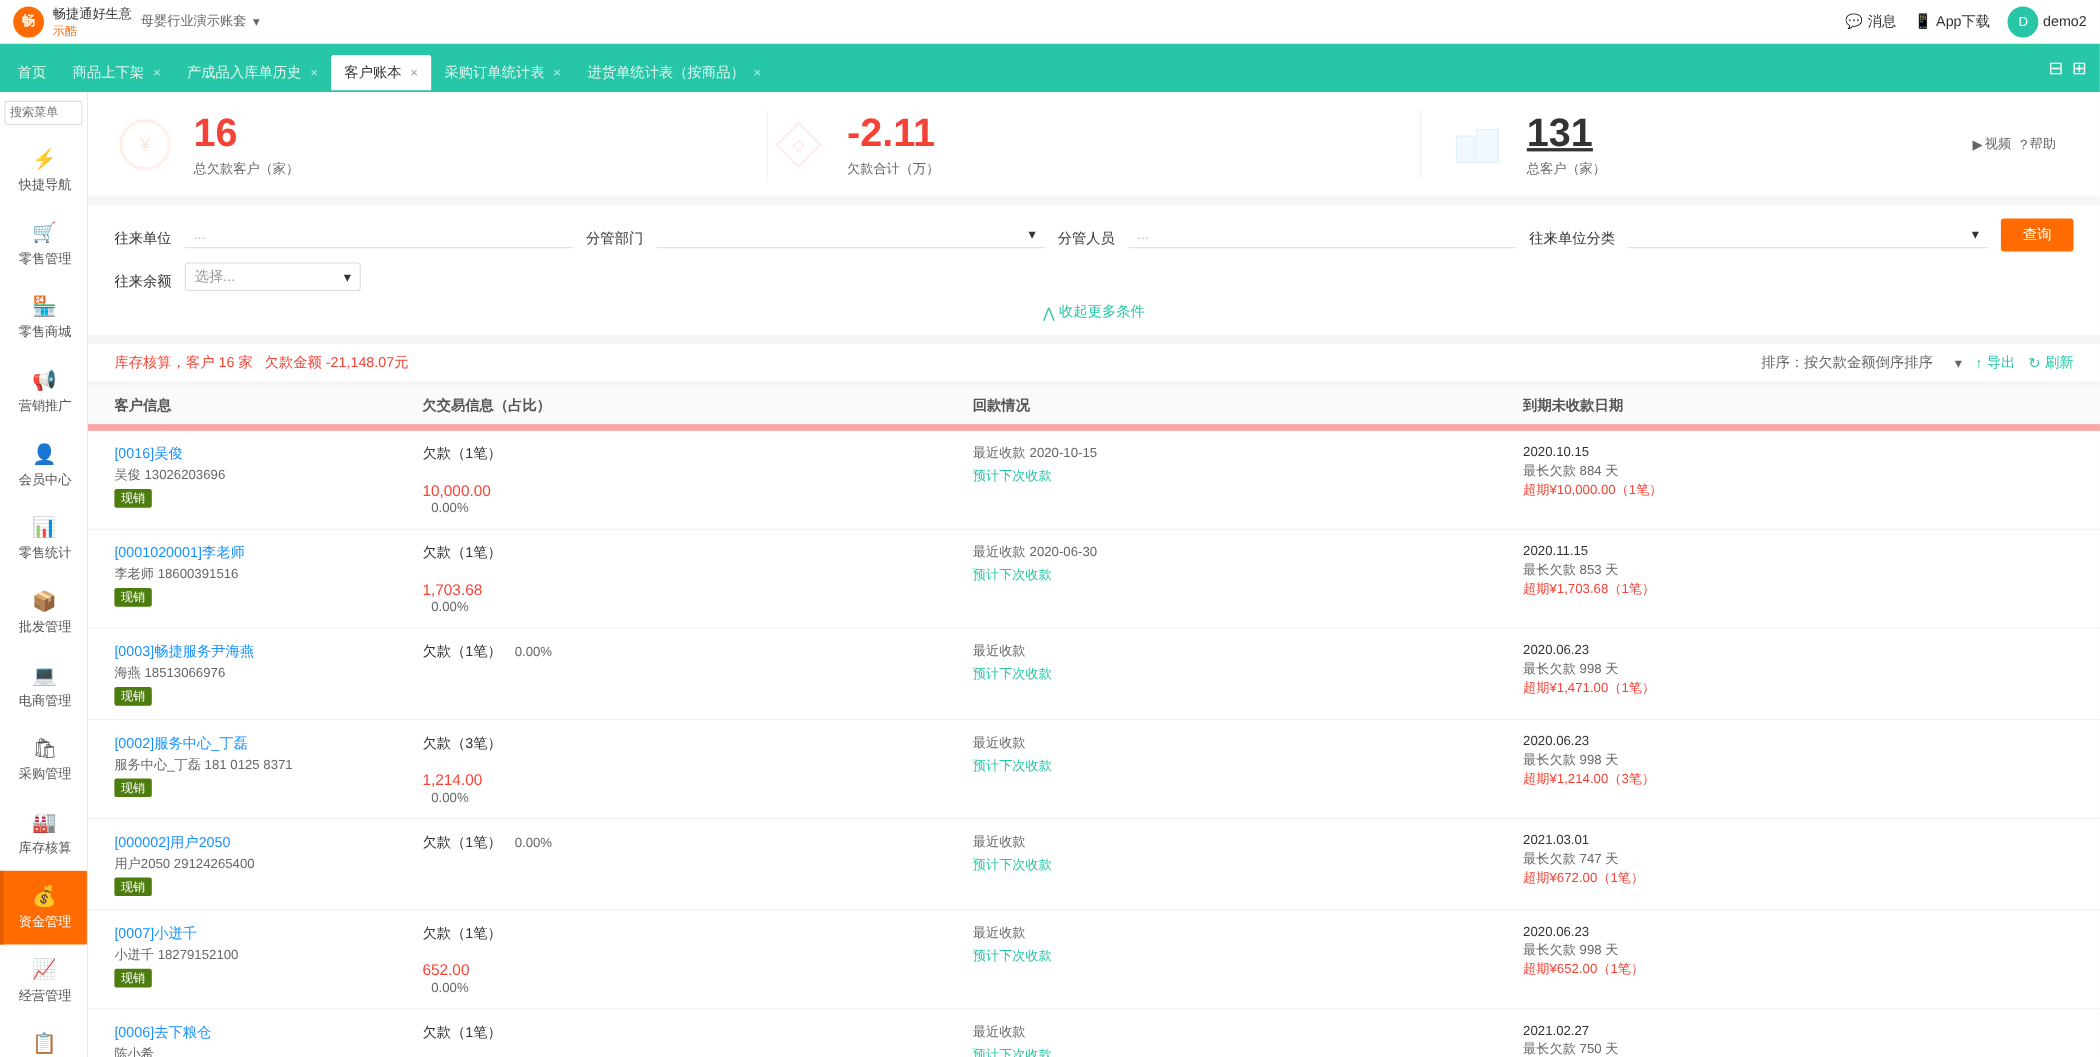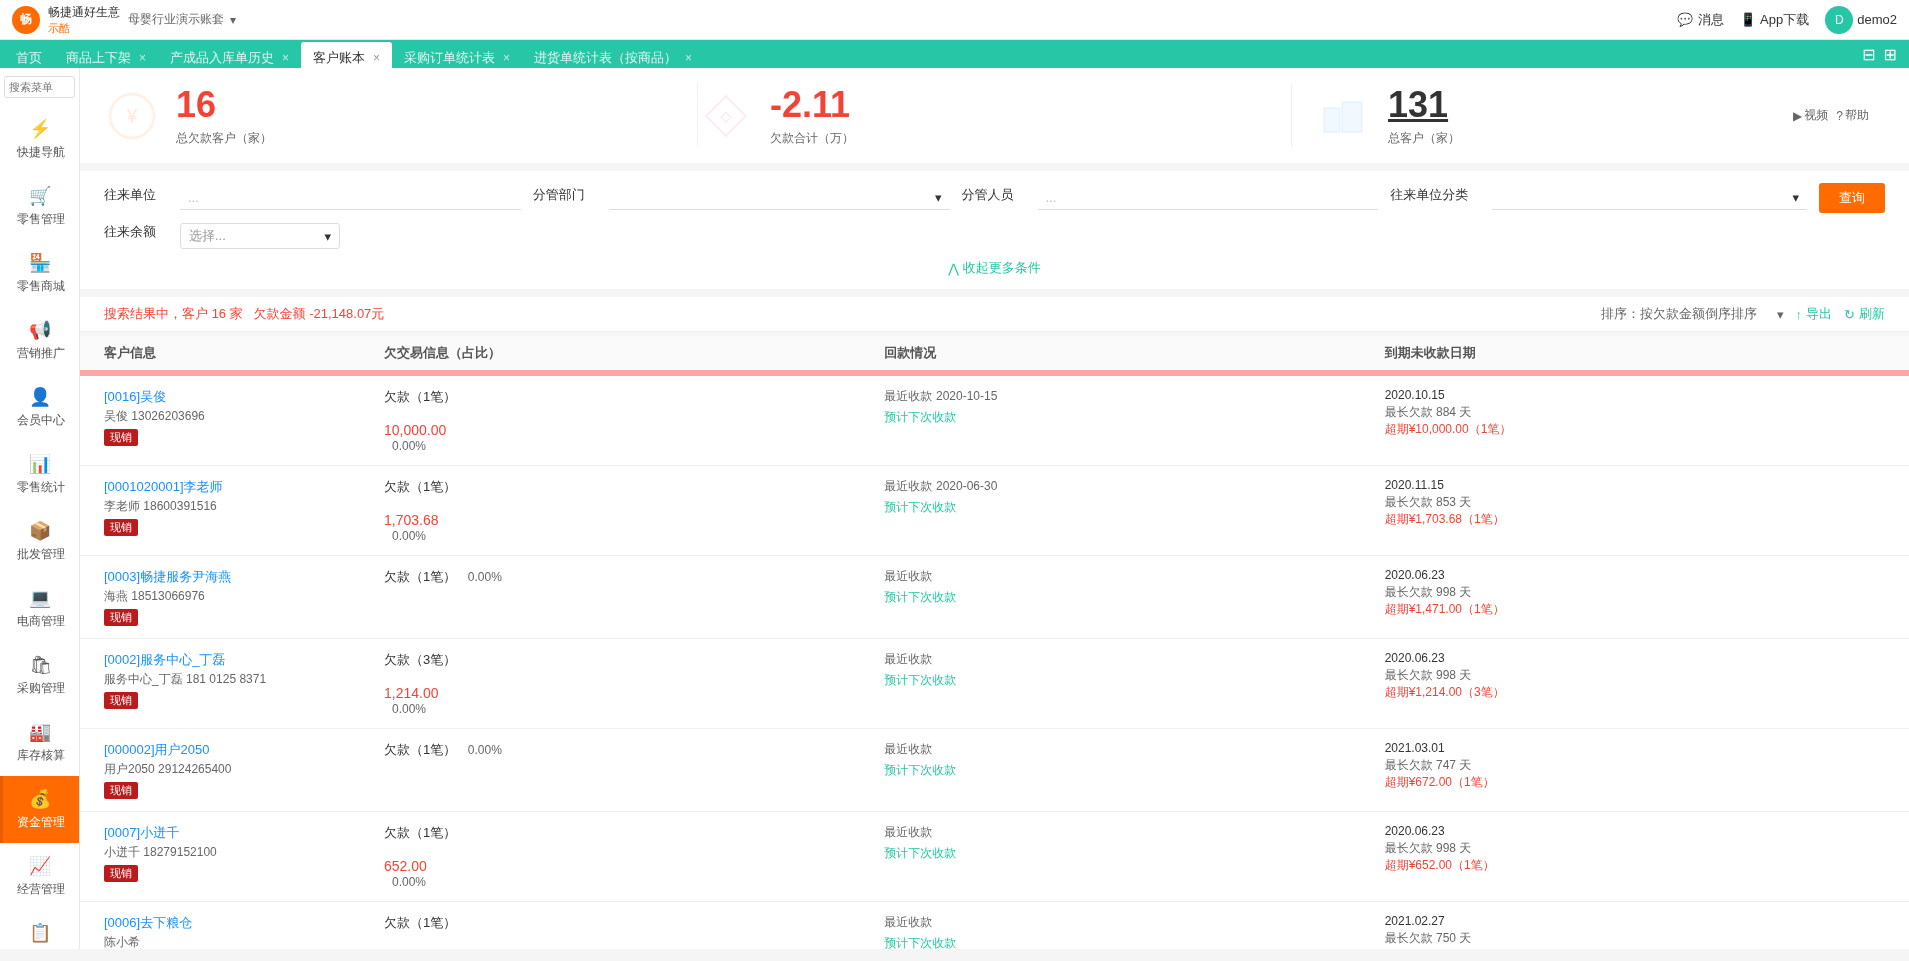--- a/index.html
+++ b/index.html
@@ -10,21 +10,21 @@
     .logo-area { display: flex; align-items: center; gap: 8px; }
     .logo-icon { width: 28px; height: 28px; background: #ff6b00; border-radius: 50%; display: flex; align-items: center; justify-content: center; color: #fff; font-size: 12px; font-weight: bold; }
     .logo-text { font-size: 12px; color: #333; }
     .logo-sub { font-size: 11px; color: #ff6b00; }
     .top-center { display: flex; align-items: center; gap: 6px; font-size: 12px; color: #666; }
     .top-right { display: flex; align-items: center; gap: 16px; font-size: 13px; }
     .top-right-item { display: flex; align-items: center; gap: 4px; cursor: pointer; color: #333; }
     .avatar { width: 28px; height: 28px; background: #26c6a6; border-radius: 50%; display: flex; align-items: center; justify-content: center; color: #fff; font-size: 12px; }
 
     
-    .tab-bar { display: flex; align-items: center; background: #26c6a6; height: 28px; padding: 0 4px; overflow: hidden; }
+    .tab-bar { display: flex; align-items: center; background: #26c6a6; height: 44px; padding: 0 4px; overflow: hidden; }
     .tab-item { display: flex; align-items: center; gap: 4px; padding: 0 12px; height: 32px; cursor: pointer; font-size: 13px; color: rgba(255,255,255,0.85); white-space: nowrap; border-radius: 3px 3px 0 0; margin-top: 8px; }
     .tab-item.active { background: #fff; color: #333; font-weight: 500; margin-top: 8px; }
     .tab-close { font-size: 12px; color: rgba(255,255,255,0.7); margin-left: 4px; cursor: pointer; }
     .tab-item.active .tab-close { color: #999; }
     .tab-bar-actions { margin-left: auto; display: flex; align-items: center; gap: 8px; color: #fff; font-size: 16px; padding-right: 8px; }
 
     
     .main-layout { display: flex; height: calc(961px - 80px); }
 
     
@@ -49,42 +49,42 @@
     .summary-value { font-size: 36px; font-weight: bold; }
     .summary-value.red { color: #f44336; }
     .summary-value.black { color: #333; font-weight: 900; text-decoration: underline; }
     .summary-label { font-size: 12px; color: #666; margin-top: 4px; }
     .summary-card-actions { margin-left: auto; display: flex; gap: 8px; align-items: flex-start; font-size: 12px; color: #666; }
     .summary-card-actions span { cursor: pointer; display: flex; align-items: center; gap: 2px; }
 
     
     .filter-bar { background: #fff; padding: 12px 24px; margin-bottom: 8px; }
     .filter-row { display: flex; gap: 12px; align-items: center; margin-bottom: 10px; flex-wrap: wrap; }
-    .filter-item { display: flex; align-items: flex-start; gap: 24px; flex: 1; min-width: 200px; }
+    .filter-item { display: flex; align-items: flex-end; gap: 12px; flex: 1; min-width: 200px; }
     .filter-label { font-size: 13px; color: #333; white-space: nowrap; }
     .filter-select { flex: 1; border: none; border-bottom: 1px solid #ddd; padding: 4px 8px; font-size: 13px; outline: none; background: transparent; display: flex; align-items: center; justify-content: space-between; cursor: pointer; }
     .filter-btn { background: #ff6b00; color: #fff; border: none; padding: 6px 20px; border-radius: 3px; cursor: pointer; font-size: 13px; }
     .collapse-btn { display: flex; align-items: center; gap: 4px; color: #26c6a6; font-size: 13px; cursor: pointer; justify-content: center; margin-top: 4px; }
     
     
     .result-bar { display: flex; align-items: center; justify-content: space-between; padding: 8px 24px; background: #fff; margin-bottom: 4px; font-size: 13px; border-bottom: 1px solid #f0f0f0; }
     .result-info { color: #333; }
     .result-info span { color: #f44336; }
     .result-actions { display: flex; align-items: center; gap: 12px; color: #666; }
     .result-actions .sort { display: flex; align-items: center; gap: 20px; cursor: pointer; }
     .result-actions .btn-export { display: flex; align-items: center; gap: 4px; cursor: pointer; color: #26c6a6; }
     .result-actions .btn-refresh { display: flex; align-items: center; gap: 4px; cursor: pointer; color: #26c6a6; }
 
     
     .table-container { background: #fff; margin: 0 0 8px 0; }
     .table-header { display: grid; grid-template-columns: 280px 1fr 1fr 1fr; padding: 8px 24px; background: #fafafa; border-bottom: 6px solid #fca5a5; font-size: 13px; font-weight: 600; color: #555; }
     .table-row { display: grid; grid-template-columns: 280px 1fr 1fr 1fr; padding: 12px 24px; border-bottom: 1px solid #f0f0f0; align-items: start; }
     .customer-name { color: #1890ff; cursor: pointer; font-size: 13px; display: block; }
     .customer-phone { color: #666; font-size: 12px; display: block; margin-top: 2px; }
-    .tag { display: inline-block; background: #b91c1c; color: #fff; font-size: 11px; padding: 1px 6px; border-radius: 2px; margin-top: 4px; }
+    .tag { display: inline-block; background: #4d7c0f; color: #fff; font-size: 11px; padding: 1px 6px; border-radius: 2px; margin-top: 4px; }
     .debt-count { font-size: 13px; color: #333; }
     .debt-amount { color: #f44336; font-size: 14px; font-weight: 500; display: block; margin-top: 16px; }
     .debt-percent { color: #666; font-size: 12px; margin-left: 8px; }
     .recent-payment { font-size: 12px; color: #666; }
     .recent-date { font-size: 12px; color: #666; }
     .next-payment { color: #26c6a6; font-size: 12px; margin-top: 4px; display: block; }
     .overdue-date { font-size: 12px; color: #333; display: block; }
     .overdue-days { font-size: 12px; color: #666; display: block; margin-top: 2px; }
     .overdue-link { color: #f44336; font-size: 12px; cursor: pointer; text-decoration: none; }
 
@@ -311,21 +311,21 @@
         </div>
       </div>
       <div class="collapse-btn">
         <span>⋀</span>
         <span>收起更多条件</span>
       </div>
     </div>
 
     <div class="result-bar">
       <div class="result-info">
-        <span>搜索结果中，客户</span>
+        <span>库存核算，客户</span>
         <span style="color:#f44336;">16</span>
         <span>家</span>
         &nbsp;
         <span>欠款金额</span>
         <span style="color:#f44336;">-21,148.07元</span>
       </div>
       <div class="result-actions">
         <span class="sort">
           <span>排序：按欠款金额倒序排序</span>
           <span>▾</span>

